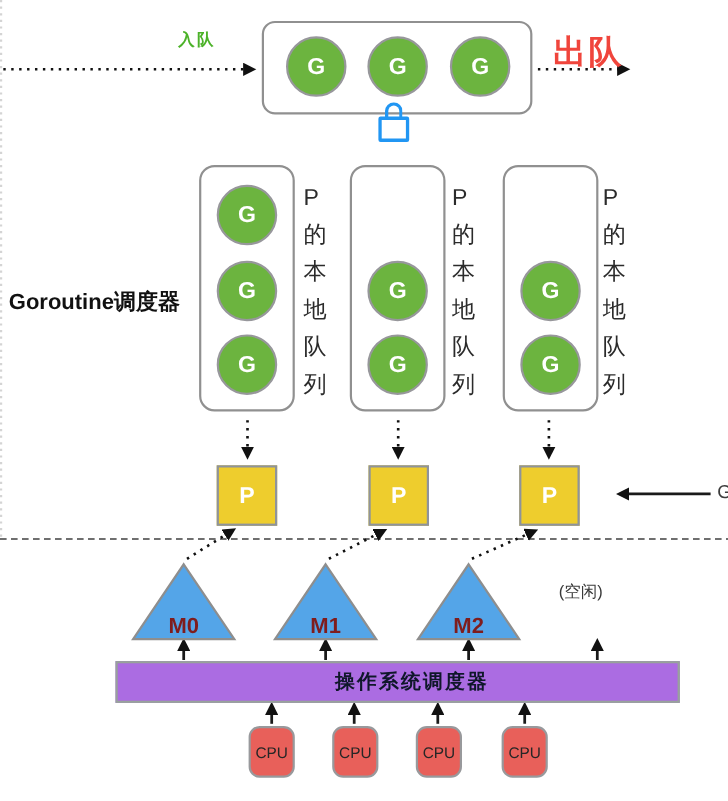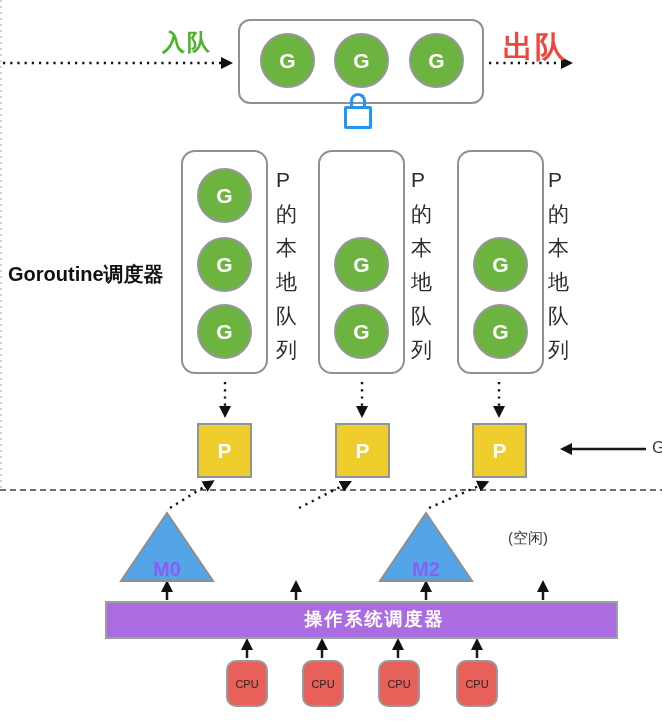--- a/index.html
+++ b/index.html
@@ -3,42 +3,42 @@
 <meta charset="utf-8">
 <style>
   html,body{margin:0;padding:0;background:#fff;}
   #canvas{
     position:relative;width:662px;height:728px;background:#fff;overflow:hidden;
     font-family:"Liberation Sans","DejaVu Sans",sans-serif;color:#2b2b2b;
   }
   #arrows{position:absolute;left:0;top:0;pointer-events:none;}
   .abs{position:absolute;}
   .title{left:281px;top:0;width:160px;text-align:center;font-size:18px;letter-spacing:1px;}
-  .enq{left:162px;top:27px;font-size:23px;font-weight:bold;color:var(--enqueue-green);letter-spacing:2px;}
+  .enq{left:162px;top:27px;font-size:15px;font-weight:bold;color:var(--enqueue-green);letter-spacing:2px;}
   .deq{left:503px;top:27px;font-size:30px;font-weight:bold;color:var(--dequeue-red);letter-spacing:2px;}
   .gbox{left:238px;top:19px;width:246px;height:85px;border:2px solid #909090;border-radius:12px;background:#fff;box-sizing:border-box;}
   .gc{width:55px;height:55px;border-radius:50%;background:var(--g-green);border:2px solid #97979b;
       box-sizing:border-box;color:#fff;font-weight:bold;font-size:21px;
       display:flex;align-items:center;justify-content:center;}
   .lock-body{left:344px;top:106px;width:28px;height:23px;border:3px solid var(--lock-blue);border-radius:2px;background:#fff;box-sizing:border-box;}
   .lock-shackle{left:350px;top:93px;width:16px;height:16px;border:3px solid var(--lock-blue);border-bottom:none;border-radius:8px 8px 0 0;box-sizing:border-box;}
   .sched-label{left:8px;top:261px;width:170px;font-size:20px;font-weight:bold;color:#111;}
   .qbox{top:150px;width:87px;height:224px;border:2px solid #909090;border-radius:14px;background:#fff;box-sizing:border-box;}
   .vcap{top:163px;width:24px;font-size:21px;line-height:34px;word-break:break-all;text-align:left;color:#2b2b2b;}
   .psq{top:423px;width:55px;height:55px;background:var(--p-yellow);border:2px solid #8e939c;box-sizing:border-box;
        color:#fff;font-weight:bold;font-size:21px;display:flex;align-items:center;justify-content:center;}
   .edge-g{left:652px;top:438px;font-size:17px;color:#3c3c3c;}
   .machine{top:510px;width:100px;height:74px;}
   .machine svg{position:absolute;left:0;top:0;}
-  .mlabel{position:absolute;bottom:3px;left:0;width:100%;text-align:center;color:#8b5cf6;font-weight:bold;font-size:20px;}
+  .mlabel{position:absolute;bottom:3px;left:0;width:100%;text-align:center;color:#7f1d1d;font-weight:bold;font-size:20px;}
   .idle{left:508px;top:529px;width:72px;text-align:left;font-size:15px;color:#3a3a3a;}
   .osbar{left:105px;top:601px;width:513px;height:38px;background:var(--os-purple);border:2px solid #98a29c;box-sizing:border-box;
-         color:#ffffff;font-weight:bold;font-size:18px;text-align:center;line-height:33px;letter-spacing:2px;padding-left:26px;}
+         color:#0f172a;font-weight:bold;font-size:18px;text-align:center;line-height:33px;letter-spacing:2px;padding-left:26px;}
   .cpu{top:660px;width:42px;height:47px;border-radius:10px;background:var(--cpu-red);border:2px solid #98999c;box-sizing:border-box;
-       color:#262626;font-size:11px;display:flex;align-items:center;justify-content:center;}
+       color:#262626;font-size:14px;display:flex;align-items:center;justify-content:center;}
 </style>
 </head>
 <body>
 
 <div id="canvas">
 
   <svg id="arrows" width="662" height="728" viewBox="0 0 662 728">
     <defs>
       <marker id="ah" markerUnits="userSpaceOnUse" markerWidth="14" markerHeight="12" refX="3" refY="6" orient="auto">
         <path d="M0,0 L12,6 L0,12 z" fill="#111"></path>
@@ -102,20 +102,26 @@
   <div class="abs psq" style="left:335px;">P</div>
   <div class="abs psq" style="left:472px;">P</div>
   <div class="abs edge-g">G</div>
 
   <div class="abs machine" style="left:117px;">
     <svg width="100" height="74">
         <polygon points="50,3 96,71 4,71" fill="var(--m-blue)" stroke="#8e8e8e" stroke-width="2"></polygon>
       </svg>
     <div class="mlabel">M0</div>
   </div>
+  <div class="abs machine" style="left:246px;">
+    <svg width="100" height="74">
+        <polygon points="50,3 96,71 4,71" fill="var(--m-blue)" stroke="#8e8e8e" stroke-width="2"></polygon>
+      </svg>
+    <div class="mlabel">M1</div>
+  </div>
   <div class="abs machine" style="left:376px;">
     <svg width="100" height="74">
         <polygon points="50,3 96,71 4,71" fill="var(--m-blue)" stroke="#8e8e8e" stroke-width="2"></polygon>
       </svg>
     <div class="mlabel">M2</div>
   </div>
   <div class="abs idle">(空闲)</div>
 
   <div class="abs osbar">操作系统调度器</div>
 

